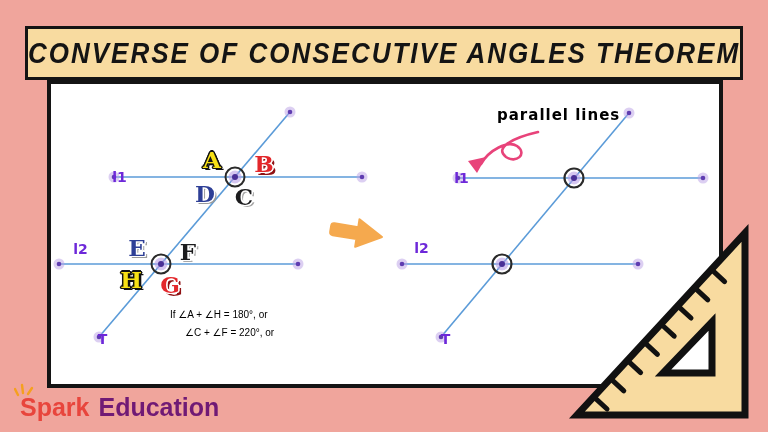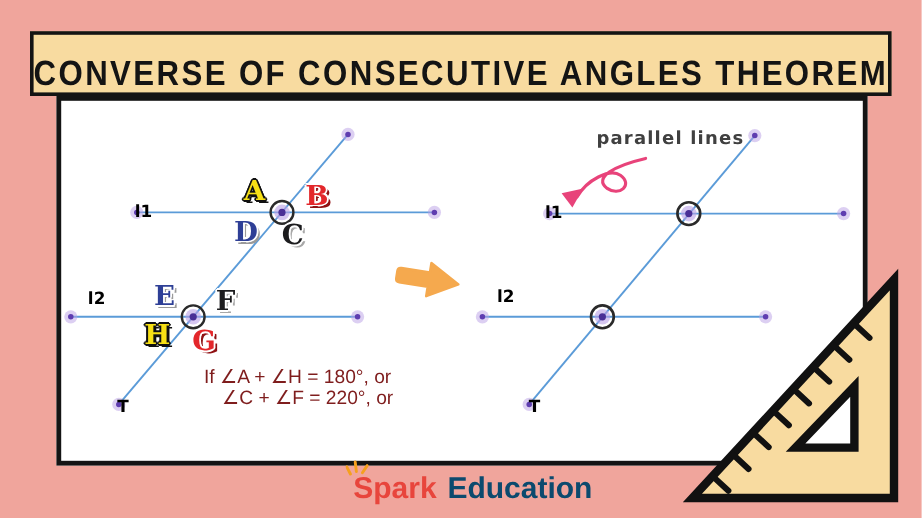--- a/index.html
+++ b/index.html
@@ -5,36 +5,36 @@
   html,body{margin:0;padding:0;}
   body{
     width:768px;height:432px;position:relative;overflow:hidden;
     background:#f0a59c;
     font-family:"Liberation Sans", sans-serif;
   }
   
   .banner{
     position:absolute;left:25px;top:26px;width:712px;height:48px;
     background:#f8dba0;border:3px solid #141414;
-    display:flex;align-items:flex-end;justify-content:center;z-index:3;
+    display:flex;align-items:center;justify-content:center;z-index:3;font-style:italic;
   }
   .banner .title{
     font-weight:bold;font-size:26px;letter-spacing:2px;color:#141414;
     white-space:nowrap;transform:scaleY(1.12);
   }
   
   .panel{
     position:absolute;left:47px;top:80px;width:668px;height:300px;
     background:#ffffff;border:4px solid #141414;z-index:1;
   }
   
   svg.canvas{position:absolute;left:0;top:0;z-index:4;pointer-events:none;}
   
   .lbl{
-    position:absolute;z-index:5;color:#000000;font-size:14px;font-weight:bold;
+    position:absolute;z-index:5;color:#6d28d9;font-size:14px;font-weight:bold;
     transform:translate(-50%,-50%);font-family:"DejaVu Sans",sans-serif;padding-left:33px;
   }
   
   .angle{
     position:absolute;z-index:6;transform:translate(-50%,-50%);
     font-family:"DejaVu Serif",serif;font-weight:bold;font-size:23px;line-height:1;
   }
   .angle.yellow{
     color:#f7e015;
     text-shadow:-1.5px 0 #111,1.5px 0 #111,0 -1.5px #111,0 1.5px #111,
@@ -51,38 +51,38 @@
       -1px -1px #fff,1px -1px #fff,-1px 1px #fff,1px 1px #fff,2.5px 2.5px 0 #9a9a9a;
   }
   .angle.black{
     color:#1c1c1e;
     text-shadow:-1.5px 0 #fff,1.5px 0 #fff,0 -1.5px #fff,0 1.5px #fff,
       -1px -1px #fff,1px -1px #fff,-1px 1px #fff,1px 1px #fff,2.5px 2.5px 0 #a8a8a8;
   }
   
   .condition{
     position:absolute;left:170px;top:306px;z-index:5;
-    font-size:16px;line-height:17.5px;color:#7f1d1d;font-weight:500;
+    font-size:10px;line-height:17.5px;color:#000000;font-weight:500;
   }
   .condition .cline{white-space:nowrap;}
   .condition .cline.indent{padding-left:15px;}
   
   .annotation{
     position:absolute;left:497px;top:106px;z-index:5;
-    color:#404040;font-size:15px;font-weight:bold;letter-spacing:1px;
+    color:#000000;font-size:15px;font-weight:bold;letter-spacing:1px;
     font-family:"DejaVu Sans",sans-serif;white-space:nowrap;
   }
   
   .brand{
     position:absolute;left:0;right:0;top:393px;z-index:5;
-    display:flex;justify-content:center;align-items:baseline;gap:9px;padding-left:20px;
+    display:flex;justify-content:flex-start;align-items:baseline;gap:9px;padding-left:20px;
   }
   .brand .wrap{position:relative;display:flex;gap:9px;align-items:baseline;}
   .brand .spark{color:#e8453c;font-weight:bold;font-size:25px;}
-  .brand .edu{color:#0c4a6e;font-weight:bold;font-size:25px;}
+  .brand .edu{color:#701a75;font-weight:bold;font-size:25px;}
   .brand svg{position:absolute;left:-6px;top:-11px;}
 </style>
 </head>
 <body>
 
 <div class="banner">
   <span class="title">CONVERSE OF CONSECUTIVE ANGLES THEOREM</span>
 </div>
 
 <div class="panel"></div>

